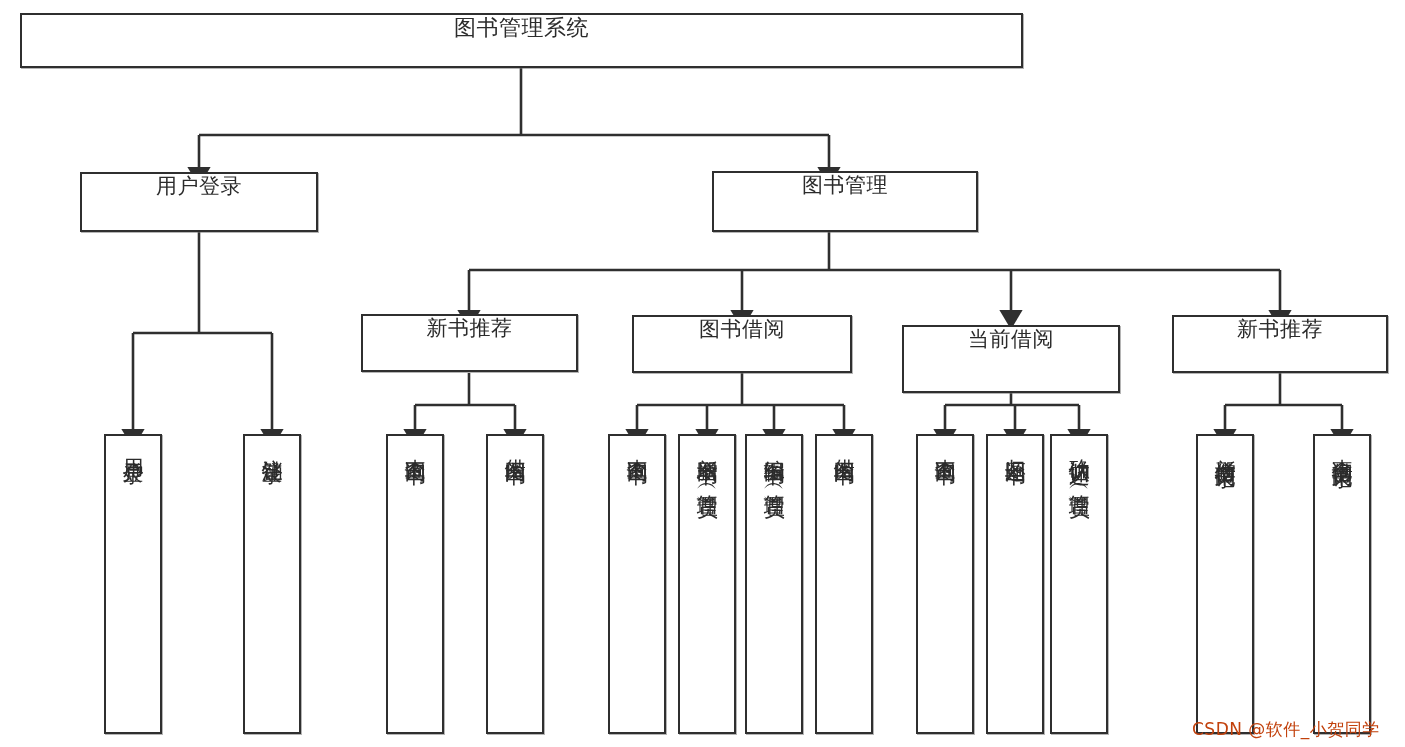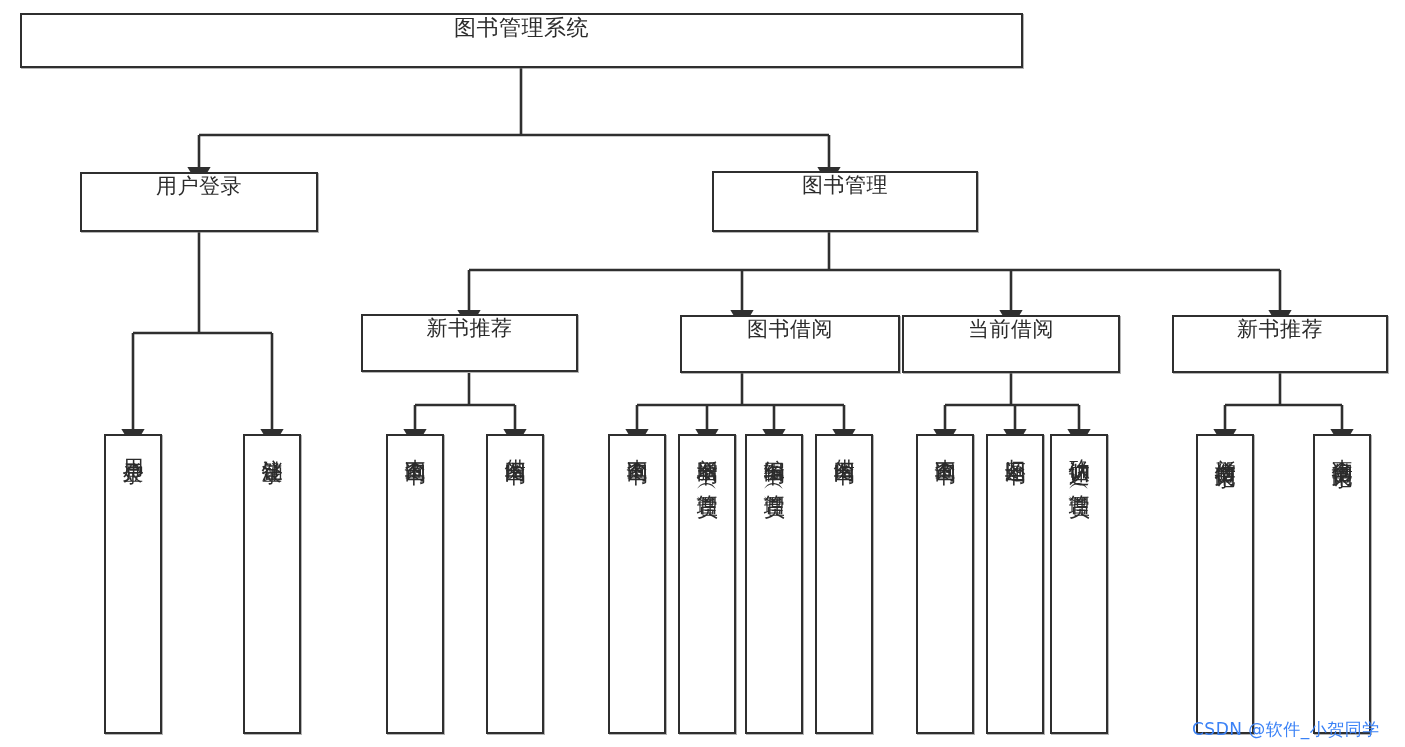--- a/index.html
+++ b/index.html
@@ -42,21 +42,21 @@
   .node-v .node-label{
     font-size:21px;
     writing-mode:vertical-rl;
     text-orientation:upright;
     line-height:1.25;
     letter-spacing:2px;
     white-space:nowrap;
   }
   .watermark{
     position:absolute;
-    color:#3b82f6;
+    color:#c2410c;
     font-size:17px;
     white-space:nowrap;
     letter-spacing:.5px;
     pointer-events:none;
   }
 </style>
 </head>
 <body>
 
 <div id="diagram-root">
@@ -120,38 +120,38 @@
       </div>
       <div class="node-box node-h" style="left: 361px; top: 308px; width: 217px; height: 58px; margin-top: 6px;">
         <div class="node-label">新书推荐</div>
       </div>
       <div class="node-box node-v" style="left: 386px; top: 434px; width: 58px; height: 300px;">
         <div class="node-label">查询图书</div>
       </div>
       <div class="node-box node-v" style="left: 486px; top: 434px; width: 58px; height: 300px;">
         <div class="node-label">借阅图书</div>
       </div>
-      <div class="node-box node-h" style="left: 632px; top: 315px; width: 220px; height: 58px; margin-left: 48px;">
+      <div class="node-box node-h" style="left: 632px; top: 315px; width: 220px; height: 58px;">
         <div class="node-label">图书借阅</div>
       </div>
       <div class="node-box node-v" style="left: 608px; top: 434px; width: 58px; height: 300px;">
         <div class="node-label">查询图书</div>
       </div>
       <div class="node-box node-v" style="left: 678px; top: 434px; width: 58px; height: 300px;">
         <div class="node-label">新增图书
 （管理员）</div>
       </div>
       <div class="node-box node-v" style="left: 745px; top: 434px; width: 58px; height: 300px;">
         <div class="node-label">编辑图书
 （管理员）</div>
       </div>
       <div class="node-box node-v" style="left: 815px; top: 434px; width: 58px; height: 300px;">
         <div class="node-label">借阅图书</div>
       </div>
-      <div class="node-box node-h" style="left: 902px; top: 315px; width: 218px; height: 58px;">
+      <div class="node-box node-h" style="left: 902px; top: 325px; width: 218px; height: 68px;">
         <div class="node-label">当前借阅</div>
       </div>
       <div class="node-box node-v" style="left: 916px; top: 434px; width: 58px; height: 300px;">
         <div class="node-label">查询图书</div>
       </div>
       <div class="node-box node-v" style="left: 986px; top: 434px; width: 58px; height: 300px;">
         <div class="node-label">归还图书</div>
       </div>
       <div class="node-box node-v" style="left: 1050px; top: 434px; width: 58px; height: 300px;">
         <div class="node-label">确认归还

